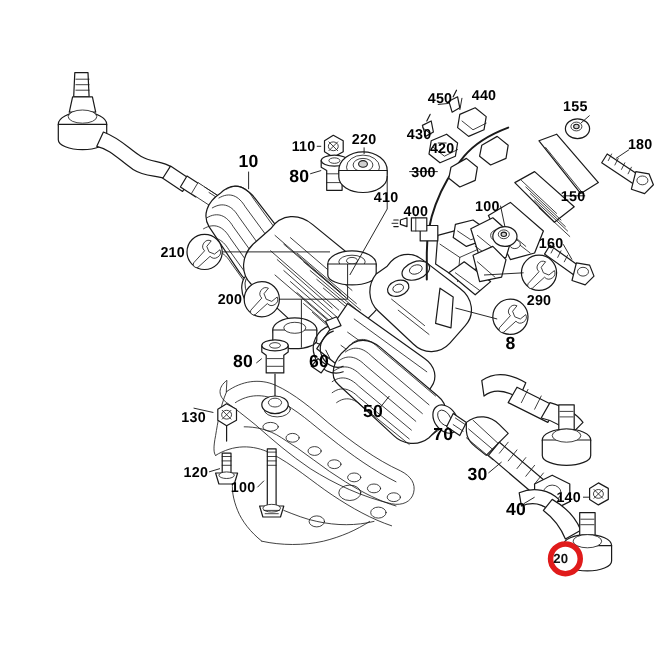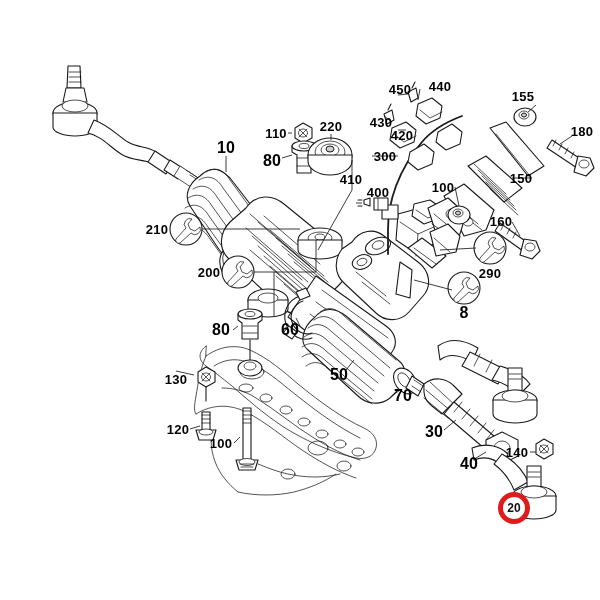--- a/index.html
+++ b/index.html
@@ -39,21 +39,20 @@
     position: absolute;
     transform: translate(-50%, -50%);
     width: 32px;
     height: 32px;
     border-radius: 50%;
     background: #ffffff;
     border: 5px solid #e01b1b;
     box-sizing: border-box;
     display: flex;
     align-items: center;
-    justify-content: center;
   }
   .hl-badge span {
     font-family: "Liberation Sans", sans-serif;
     font-size: 12px;
     font-weight: 700;
     color: #111111;
     line-height: 1;
   }
 </style>
 </head>

